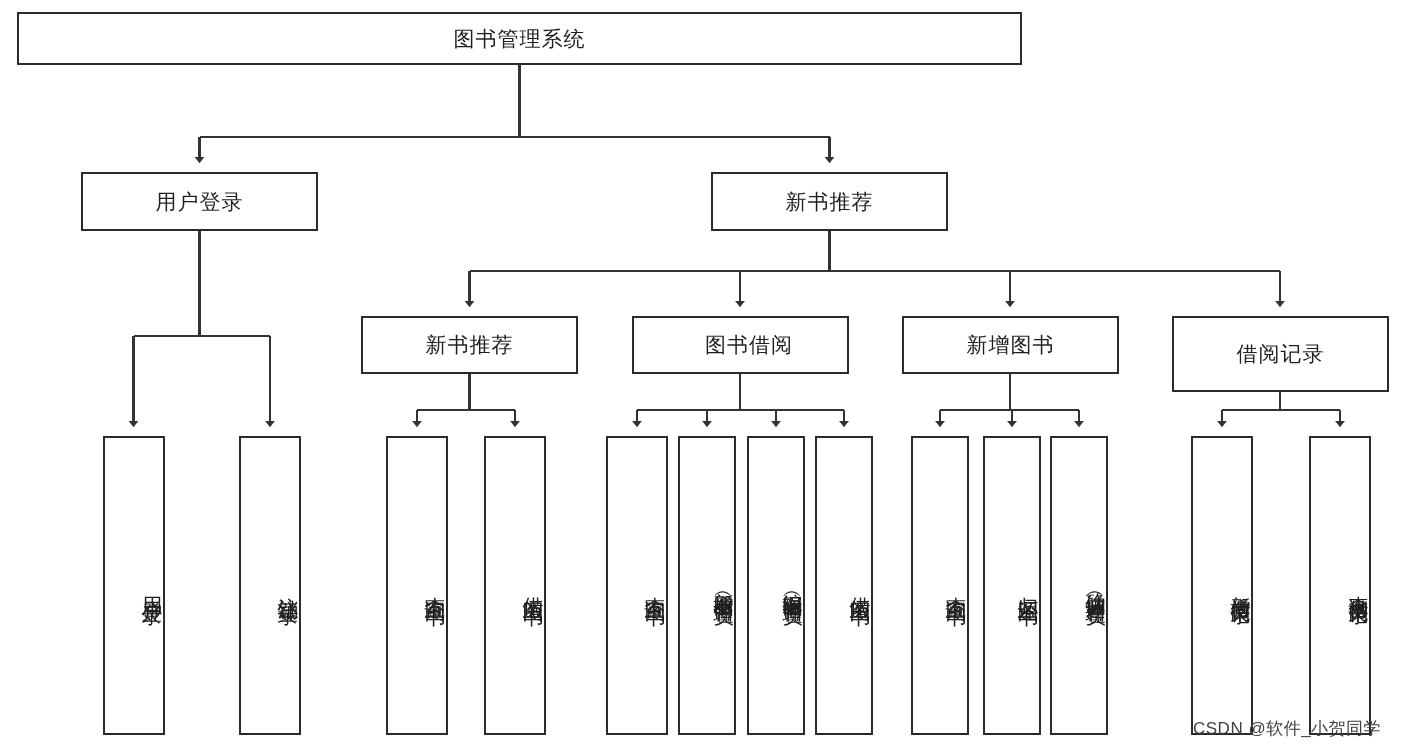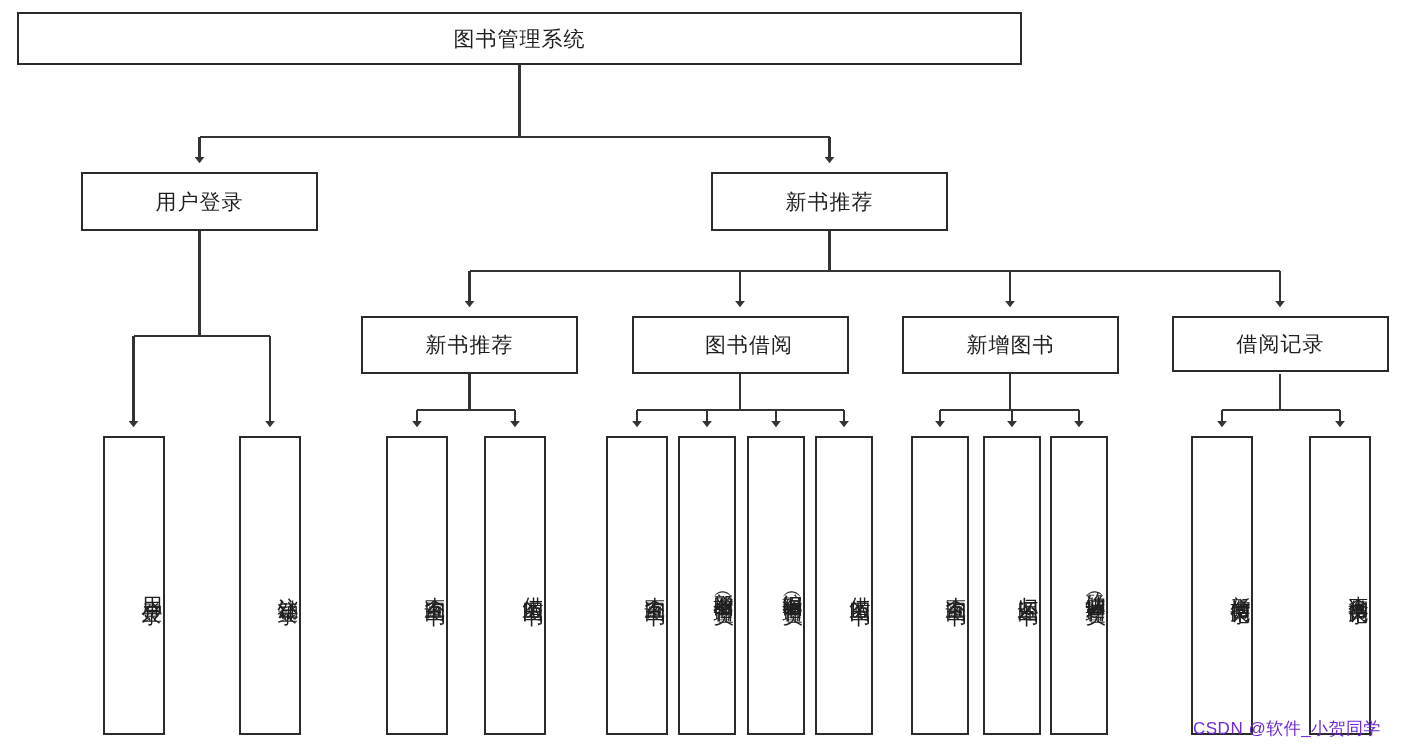--- a/index.html
+++ b/index.html
@@ -59,21 +59,21 @@
     font-size: 20px;
     letter-spacing: 2px;
   }
   .node-label {
     display: block;
     white-space: nowrap;
   }
   .watermark {
     position: absolute;
     font-size: 17px;
-    color: #6d28d9;
+    color: #404040;
     letter-spacing: 0.5px;
     white-space: nowrap;
     user-select: none;
   }
 </style>
 </head>
 <body>
 
 <div id="diagram-root">
 
@@ -140,21 +140,21 @@
 
   <div class="node-box horizontal" style="left: 361px; top: 316px; width: 217px; height: 58px;">
     <span class="node-label">新书推荐</span>
   </div>
   <div class="node-box horizontal" style="left: 632px; top: 316px; width: 217px; height: 58px; padding-left: 17px;">
     <span class="node-label">图书借阅</span>
   </div>
   <div class="node-box horizontal" style="left: 902px; top: 316px; width: 217px; height: 58px;">
     <span class="node-label">新增图书</span>
   </div>
-  <div class="node-box horizontal" style="left: 1172px; top: 316px; width: 217px; height: 56px;">
+  <div class="node-box horizontal" style="left: 1172px; top: 316px; width: 217px; height: 76px;">
     <span class="node-label">借阅记录</span>
   </div>
 
   <div class="node-box vertical" style="left: 103px; top: 436px; width: 62px; height: 299px;">
     <span class="node-label">用户登录</span>
   </div>
   <div class="node-box vertical" style="left: 239px; top: 436px; width: 62px; height: 299px;">
     <span class="node-label">注销登录</span>
   </div>
   <div class="node-box vertical" style="left: 386px; top: 436px; width: 62px; height: 299px;">

